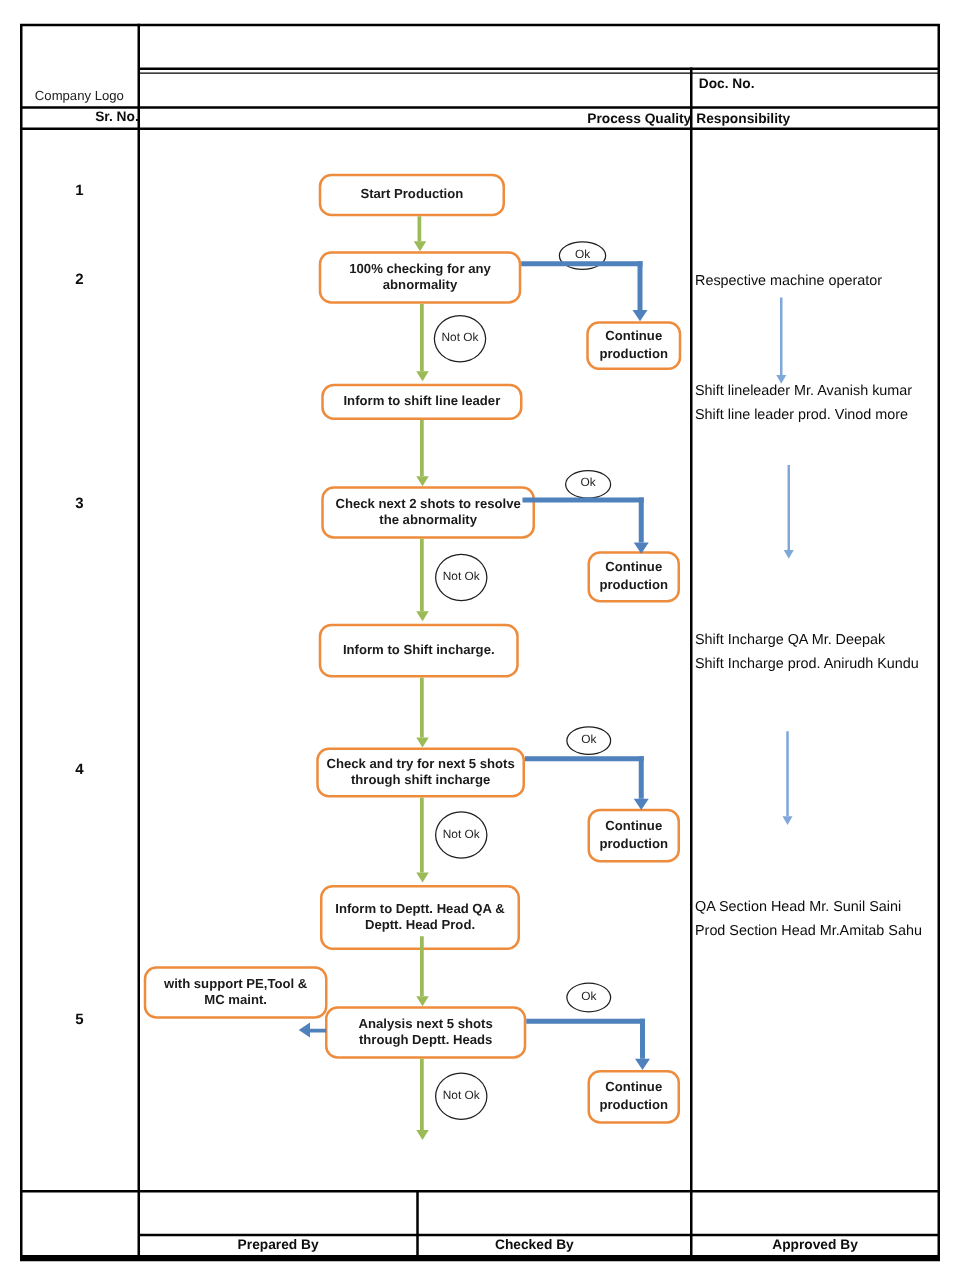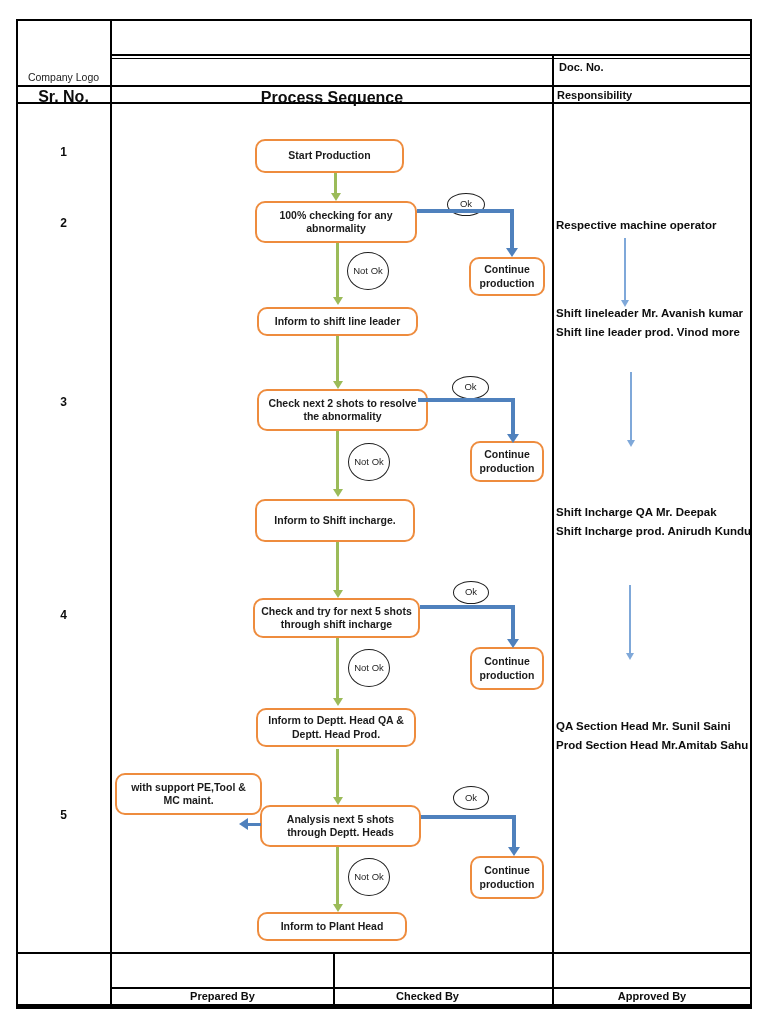--- a/index.html
+++ b/index.html
@@ -9,21 +9,21 @@
   }
   .abs { position:absolute; box-sizing:border-box; }
   
   .outer-border { border:2.5px solid #000; border-bottom-width:5px; background:transparent; }
   .tline { background:#000; }
   
   .title { font-size:23px; font-weight:bold; text-align:center; color:#0d0d0d; letter-spacing:.2px; }
   .subtitle { font-size:15px; font-weight:bold; text-align:center; color:#0d0d0d; }
   .cell-label { font-size:11px; font-weight:bold; color:#0d0d0d; }
   .logo-label { font-size:10.5px; color:#222; text-align:center; }
-  .col-head { font-size:16px; font-weight:bold; text-align:center; color:#0d0d0d; }
+  .col-head { font-size:11px; font-weight:bold; text-align:right; color:#0d0d0d; }
   
   .fbox {
     background:#fff; border:2.5px solid #EE8C3E; border-radius:10px;
     display:flex; align-items:center; justify-content:center; text-align:center;
     font-weight:bold; font-size:10.5px; line-height:1.25; color:#1b1b1b; padding:2px 5px;
   }
   .ellipse {
     background:#fff; border:1.5px solid #1f1f1f; border-radius:50%;
     display:flex; align-items:center; justify-content:center; text-align:center;
     font-size:9.5px; line-height:1.15; color:#1f1f1f; padding:1px;
@@ -32,21 +32,21 @@
   .garrow::after { content:""; position:absolute; bottom:-8px; left:-3.5px;
     border:5px solid transparent; border-top:8px solid #9BBB59; border-bottom:0; }
   .bconn-h { height:4px; background:#4F81BD; }
   .bconn-v { width:4px; background:#4F81BD; }
   .bhead-down { width:0; height:0; border:6px solid transparent; border-top:9px solid #4F81BD; border-bottom:0; }
   .bhead-left { width:0; height:0; border:6px solid transparent; border-right:9px solid #4F81BD; border-left:0; }
   .tarrow { width:2px; background:#7FA8D9; }
   .tarrow::after { content:""; position:absolute; bottom:-7px; left:-3px;
     border:4px solid transparent; border-top:7px solid #7FA8D9; border-bottom:0; }
   .sr-num { left:16px; width:95px; text-align:center; font-weight:bold; font-size:12px; color:#0d0d0d; }
-  .resp-text { font-weight:bold; font-size:11.5px; color:#0d0d0d; white-space:nowrap; }
+  .resp-text { font-weight:normal; font-size:11.5px; color:#0d0d0d; white-space:nowrap; }
   .footer-label { font-size:11px; font-weight:bold; text-align:center; color:#0d0d0d; }
 </style>
 </head>
 <body>
 
 <div class="page">
 
   <div class="abs outer-border" style="left:16px;top:19px;width:736px;height:990px"></div>
   <div class="abs tline" style="left:110px;top:19px;width:2px;height:988px"></div>
   <div class="abs tline" style="left:552px;top:54px;width:2px;height:953px"></div>
@@ -54,43 +54,42 @@
   <div class="abs tline" style="left:111px;top:54px;width:640px;height:2px"></div>
   <div class="abs tline" style="left:111px;top:58px;width:640px;height:1px"></div>
   <div class="abs tline" style="left:16px;top:85px;width:735px;height:2px"></div>
   <div class="abs tline" style="left:16px;top:102px;width:735px;height:2px"></div>
   <div class="abs tline" style="left:16px;top:952px;width:735px;height:2px"></div>
   <div class="abs tline" style="left:111px;top:987px;width:640px;height:2px"></div>
 
   <div class="abs cell-label" style="left:559px;top:61px">Doc. No.</div>
   <div class="abs logo-label" style="left:16px;top:71px;width:95px">Company Logo</div>
   <div class="abs col-head" style="left:16px;top:88px;width:95px">Sr. No.</div>
-  <div class="abs col-head" style="left:111px;top:89px;width:442px">Process Sequence</div>
+  <div class="abs col-head" style="left:111px;top:89px;width:442px">Process Quality</div>
   <div class="abs cell-label" style="left:557px;top:89px">Responsibility</div>
 
   <div class="abs sr-num" style="top:145px">1</div>
   <div class="abs sr-num" style="top:216px">2</div>
   <div class="abs sr-num" style="top:395px">3</div>
   <div class="abs sr-num" style="top:608px">4</div>
   <div class="abs sr-num" style="top:808px">5</div>
 
   <div class="abs fbox" style="left:255px;top:139px;width:149px;height:34px">Start Production</div>
   <div class="abs fbox" style="left:255px;top:201px;width:162px;height:42px">100% checking for any abnormality</div>
   <div class="abs fbox" style="left:469px;top:257px;width:76px;height:39px">Continue production</div>
   <div class="abs fbox" style="left:257px;top:307px;width:161px;height:29px">Inform to shift line leader</div>
   <div class="abs fbox" style="left:257px;top:389px;width:171px;height:42px">Check next 2 shots to resolve the abnormality</div>
   <div class="abs fbox" style="left:470px;top:441px;width:74px;height:41px">Continue production</div>
   <div class="abs fbox" style="left:255px;top:499px;width:160px;height:43px">Inform to Shift incharge.</div>
   <div class="abs fbox" style="left:253px;top:598px;width:167px;height:40px">Check and try for next 5 shots through shift incharge</div>
   <div class="abs fbox" style="left:470px;top:647px;width:74px;height:43px">Continue production</div>
-  <div class="abs fbox" style="left:256px;top:708px;width:160px;height:39px">Inform to Deptt. Head QA &amp; Deptt. Head Prod.</div>
+  <div class="abs fbox" style="left:256px;top:708px;width:160px;height:52px">Inform to Deptt. Head QA &amp; Deptt. Head Prod.</div>
   <div class="abs fbox" style="left:260px;top:805px;width:161px;height:42px">Analysis next 5 shots through Deptt. Heads</div>
   <div class="abs fbox" style="left:115px;top:773px;width:147px;height:42px">with support PE,Tool &amp; MC maint.</div>
   <div class="abs fbox" style="left:470px;top:856px;width:74px;height:43px">Continue production</div>
-  <div class="abs fbox" style="left:257px;top:912px;width:150px;height:29px">Inform to Plant Head</div>
 
   <div class="abs ellipse" style="left:447px;top:193px;width:38px;height:23px">Ok</div>
   <div class="abs ellipse" style="left:452px;top:376px;width:37px;height:23px">Ok</div>
   <div class="abs ellipse" style="left:453px;top:581px;width:36px;height:23px">Ok</div>
   <div class="abs ellipse" style="left:453px;top:786px;width:36px;height:24px">Ok</div>
   <div class="abs ellipse" style="left:347px;top:252px;width:42px;height:38px">Not Ok</div>
   <div class="abs ellipse" style="left:348px;top:443px;width:42px;height:38px">Not Ok</div>
   <div class="abs ellipse" style="left:348px;top:649px;width:42px;height:38px">Not Ok</div>
   <div class="abs ellipse" style="left:348px;top:858px;width:42px;height:38px">Not Ok</div>
 

